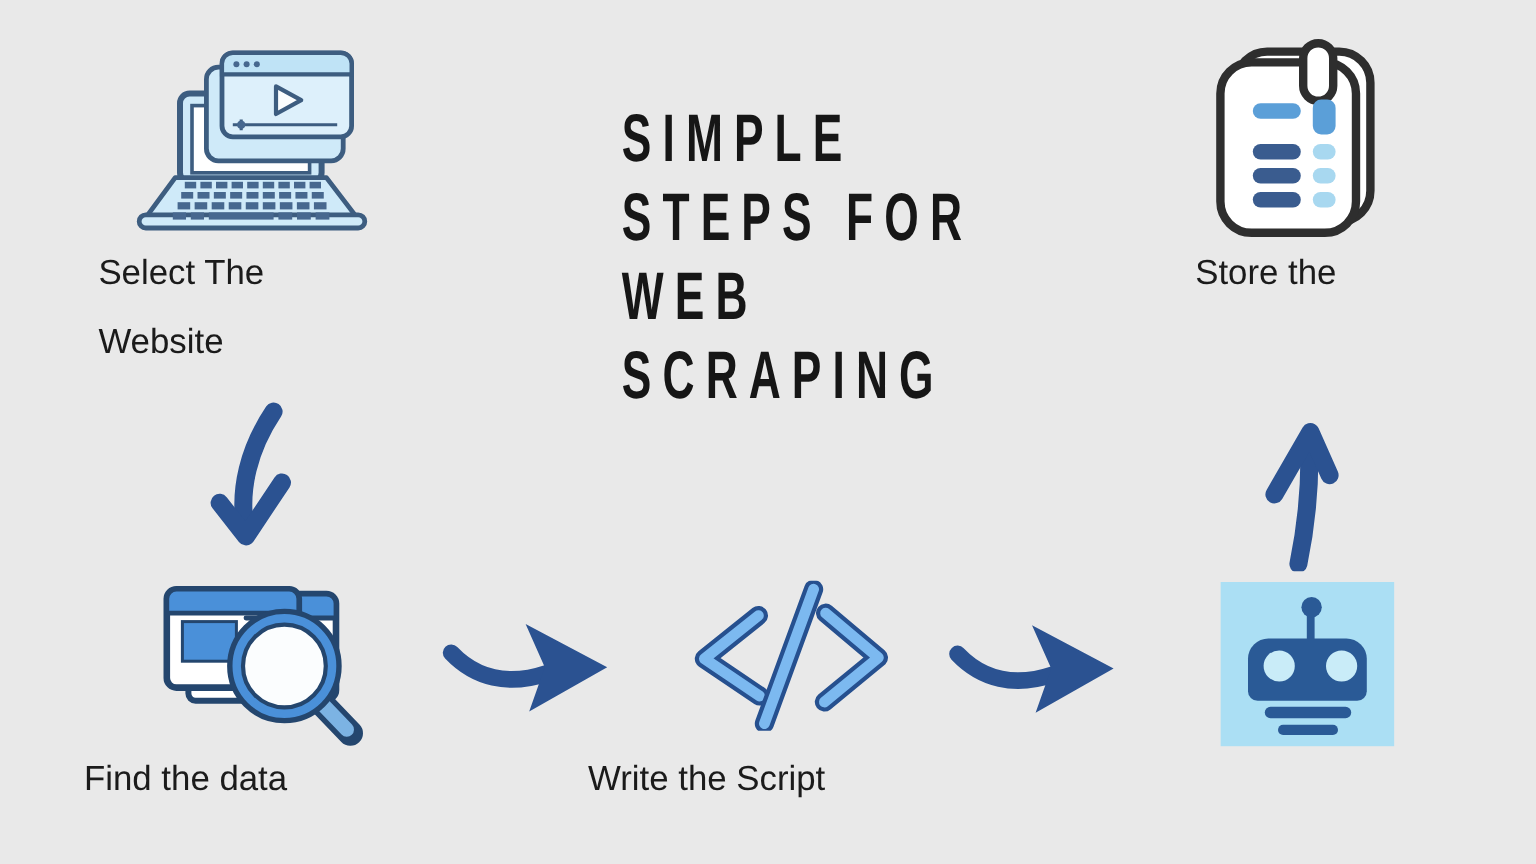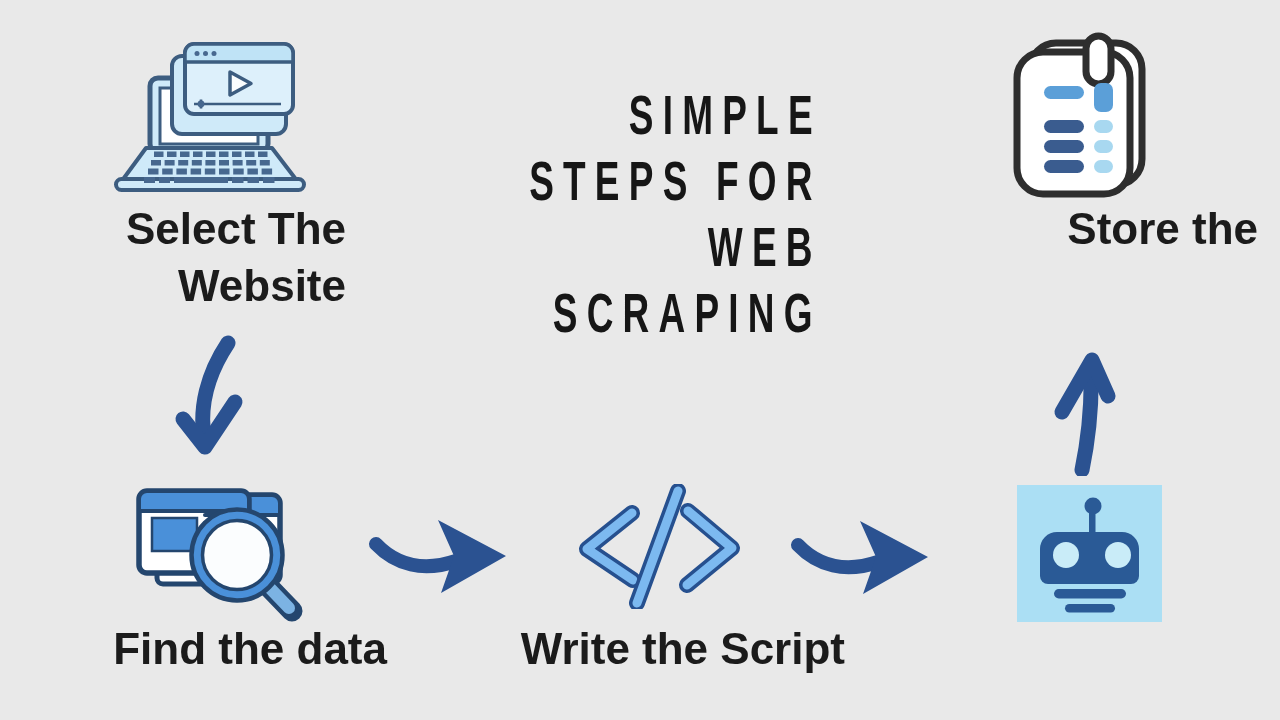--- a/index.html
+++ b/index.html
@@ -7,46 +7,46 @@
   .canvas{
     position:relative;
     width:1280px;height:720px;
     background:var(--background,#e9e9e9);
     overflow:hidden;
   }
   .abs{position:absolute;}
   
   .title{
     left:440px;top:82px;width:460px;
-    text-align:right;
+    text-align:left;
     color:var(--title-text,#161616);
     font-weight:700;
   }
   .title-line{
     display:block;
     font-size:56px;
     line-height:66px;
     letter-spacing:0.25em;
     transform:scaleX(0.66);
     transform-origin:50% 50%;
     white-space:nowrap;
   }
   
   .step-label{
-    text-align:right;
+    text-align:left;
     color:var(--label-text,#1b1b1b);
-    font-weight:700;
-    font-size:44px;
+    font-weight:400;
+    font-size:29px;
     line-height:57px;
   }
   .step-label span{display:block;}
   .label-select{left:82px;top:200px;width:264px;}
   .label-store{left:996px;top:200px;width:262px;}
   .label-single{line-height:44px;}
-  .label-find{left:82px;top:627px;width:305px;}
+  .label-find{left:70px;top:627px;width:305px;}
   .label-write{left:490px;top:627px;width:355px;}
   .label-run{left:952px;top:627px;width:262px;}
   
   .f-arrow{fill:var(--arrow-blue,#2b5291);}
   .s-arrow{stroke:var(--arrow-blue,#2b5291);fill:none;stroke-linecap:round;stroke-linejoin:round;}
   .f-dark{fill:var(--dark-blue,#2a5a96);}
   .f-med{fill:var(--medium-blue,#4a90d9);}
   .f-pale{fill:var(--pale-blue,#cfeaf9);}
   .f-paler{fill:var(--paler-blue,#ddf0fb);}
   .f-header{fill:var(--header-blue,#bfe3f6);}

